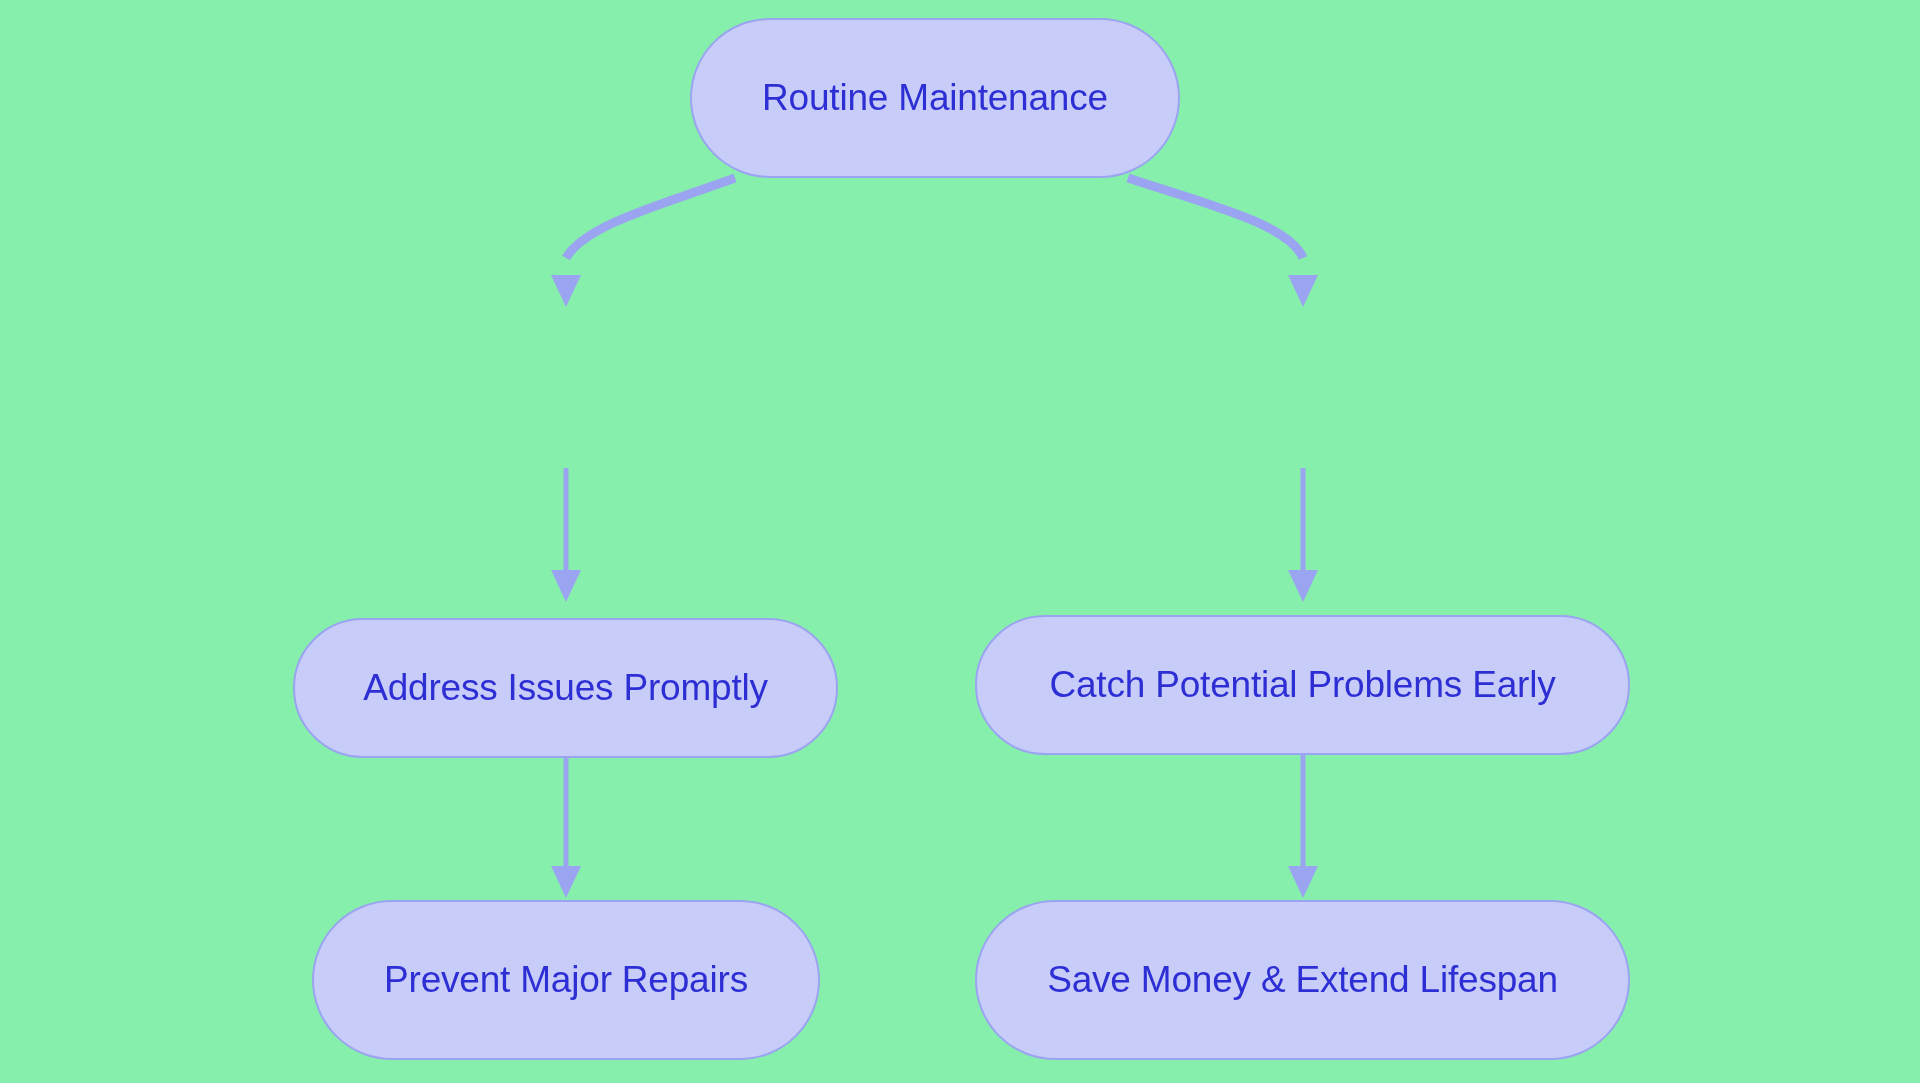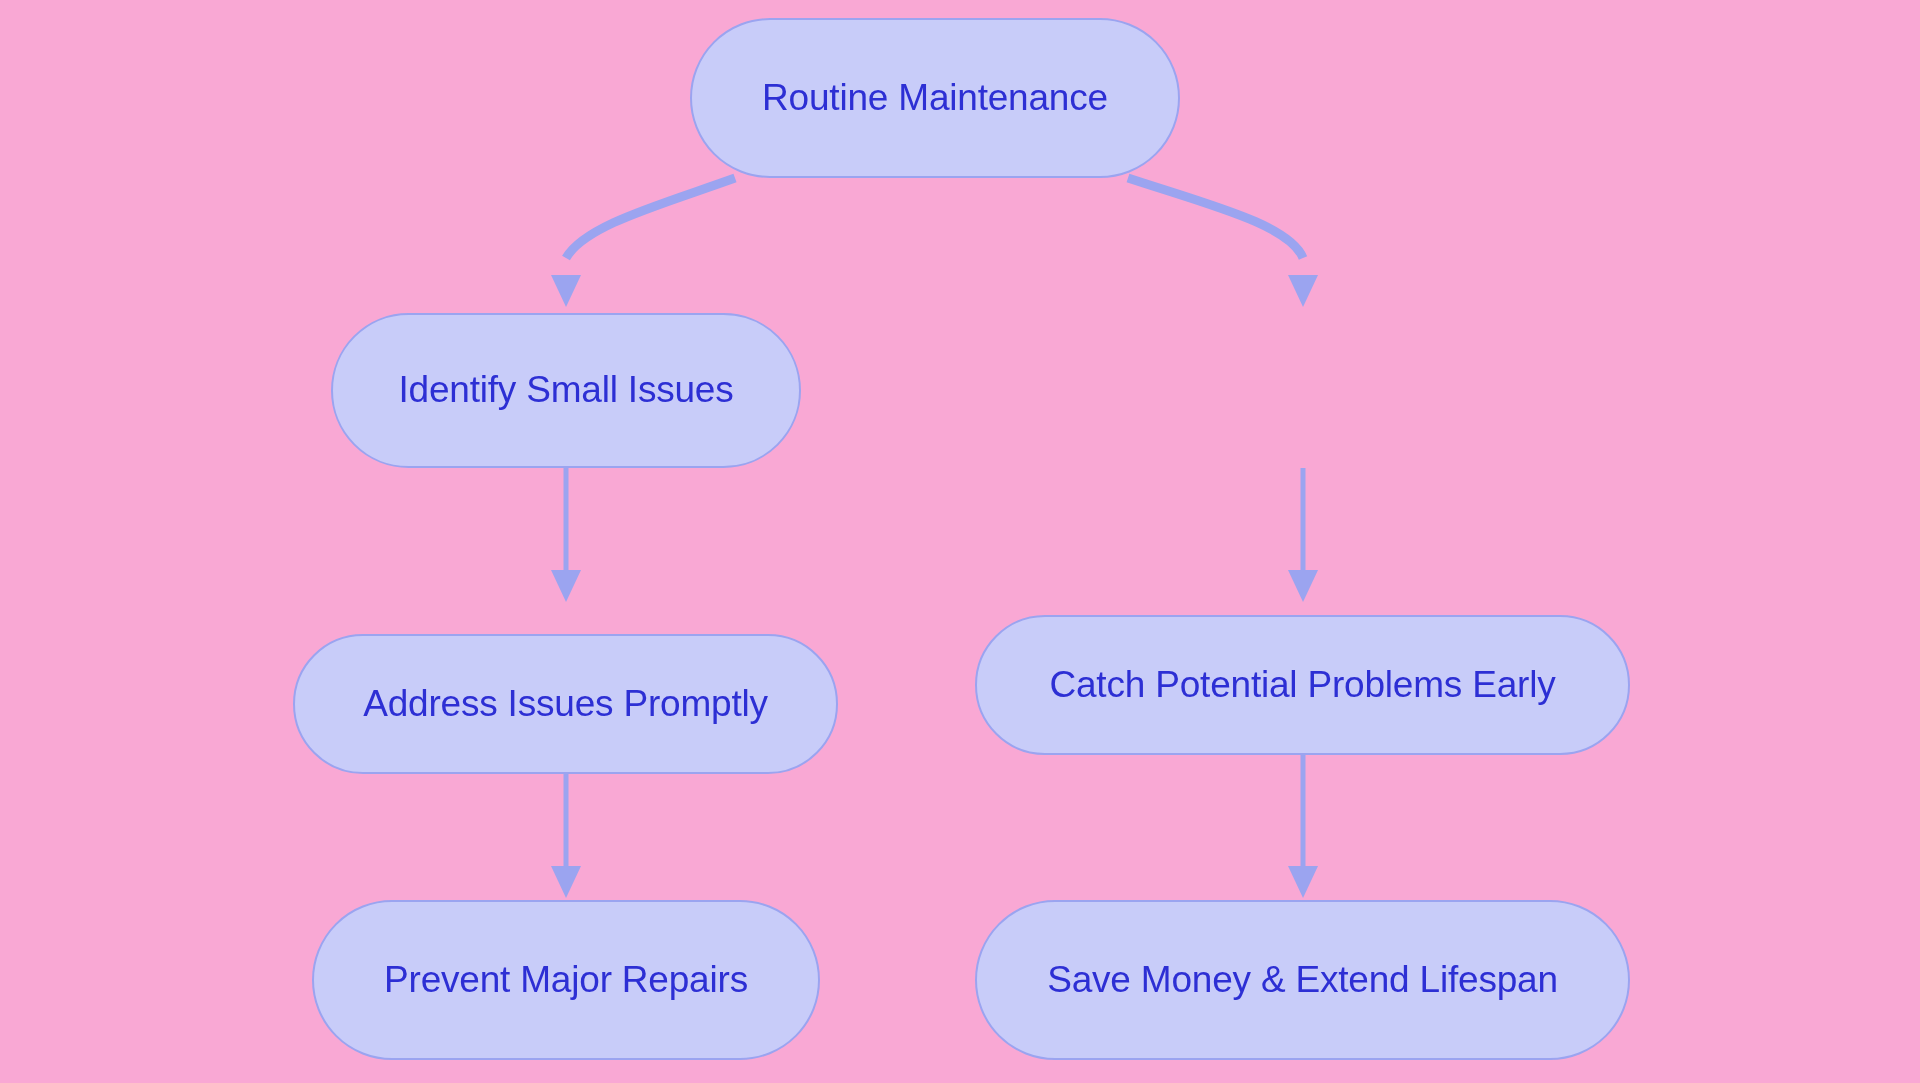--- a/index.html
+++ b/index.html
@@ -7,21 +7,21 @@
     padding: 0;
     background: #ffffff;
   }
   body {
     font-family: "Liberation Sans", sans-serif;
   }
   #canvas {
     position: relative;
     width: 1920px;
     height: 1083px;
-    background: #f9a8d4;
+    background: #86efac;
     overflow: hidden;
   }
   #edges {
     position: absolute;
     left: 0;
     top: 0;
     width: 1920px;
     height: 1083px;
     pointer-events: none;
   }
@@ -82,25 +82,22 @@
     <g>
       <line x1="1303" y1="745" x2="1303" y2="866" stroke="#9ba4f0" stroke-width="5"></line>
       <polygon points="1288,866 1318,866 1303,898" fill="#9ba4f0"></polygon>
     </g>
   </svg>
 
   <div class="node" style="left:690px; top:18px; width:490px; height:160px;">
     <span class="node-label">Routine Maintenance</span>
   </div>
 
-  <div class="node" style="left:331px; top:313px; width:470px; height:155px;">
-    <span class="node-label">Identify Small Issues</span>
-  </div>
 
-  <div class="node" style="left:293px; top:634px; width:545px; height:140px;justify-content:center;">
+  <div class="node" style="left:293px; top:618px; width:545px; height:140px;justify-content:center;">
     <span class="node-label">Address Issues Promptly</span>
   </div>
 
   <div class="node" style="left:312px; top:900px; width:508px; height:160px;">
     <span class="node-label">Prevent Major Repairs</span>
   </div>
 
 
   <div class="node" style="left:975px; top:605px; width:655px; height:140px;margin-top:10px;">
     <span class="node-label">Catch Potential Problems Early</span>

